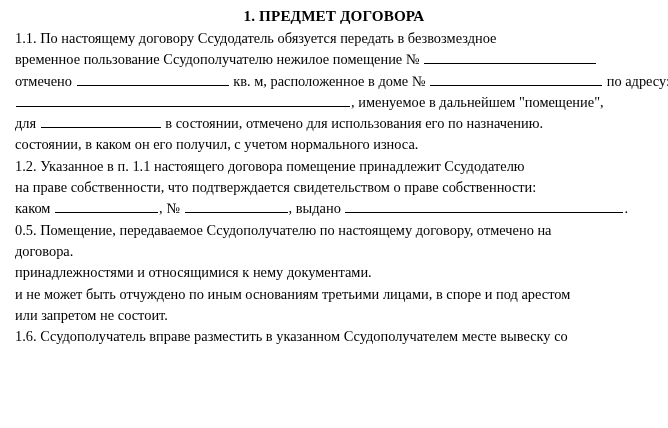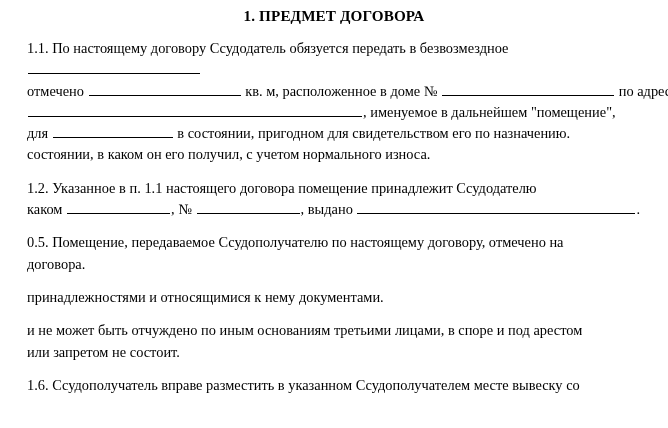--- a/index.html
+++ b/index.html
@@ -36,21 +36,21 @@
   }
 
   .body-text {
     font-size: 14.4px;
     line-height: 21.3px;
     text-align: left;
     padding: 0 12px 0 15px;
   }
 
   .clause {
-    margin: 12px;
+    margin: 0;
     padding: 0;
     white-space: normal;
   }
 
   
   .ln {
     display: block;
     white-space: nowrap;
   }
 
@@ -73,28 +73,29 @@
 <body>
 
 <div class="page">
 
   <div class="doc-title">1. ПРЕДМЕТ ДОГОВОРА</div>
 
   <div class="body-text">
     <div id="clause-container">
         <div class="clause">
           <span class="ln"><span>1.1. По настоящему договору Ссудодатель обязуется передать в безвозмездное</span></span>
-          <span class="ln"><span class="blank b-xxl"></span></span>
+          <span class="ln"><span>временное пользование Ссудополучателю нежилое помещение № </span><span class="blank b-xxl"></span></span>
           <span class="ln"><span>отмечено </span><span class="blank b-xl"></span><span> кв. м, расположенное в доме № </span><span class="blank b-xxl"></span><span> по адресу:</span></span>
           <span class="ln"><span class="blank b-huge"></span><span>, именуемое в дальнейшем "помещение",</span></span>
-          <span class="ln"><span>для </span><span class="blank b-lg"></span><span> в состоянии, пригодном для свидетельством его по назначению.</span></span>
+          <span class="ln"><span>для </span><span class="blank b-lg"></span><span> в состоянии, отмечено для использования его по назначению.</span></span>
           <span class="ln"><span>состоянии, в каком он его получил, с учетом нормального износа.</span></span>
         </div>
         <div class="clause">
           <span class="ln"><span>1.2. Указанное в п. 1.1 настоящего договора помещение принадлежит Ссудодателю</span></span>
+          <span class="ln"><span>на праве собственности, что подтверждается свидетельством о праве собственности:</span></span>
           <span class="ln"><span>каком </span><span class="blank b-md"></span><span>, № </span><span class="blank b-md"></span><span>, выдано </span><span class="blank b-wide"></span><span>.</span></span>
         </div>
         <div class="clause">
           <span class="ln"><span>0.5. Помещение, передаваемое Ссудополучателю по настоящему договору, отмечено на</span></span>
           <span class="ln"><span>договора.</span></span>
         </div>
         <div class="clause">
           <span class="ln"><span>принадлежностями и относящимися к нему документами.</span></span>
         </div>
         <div class="clause">

